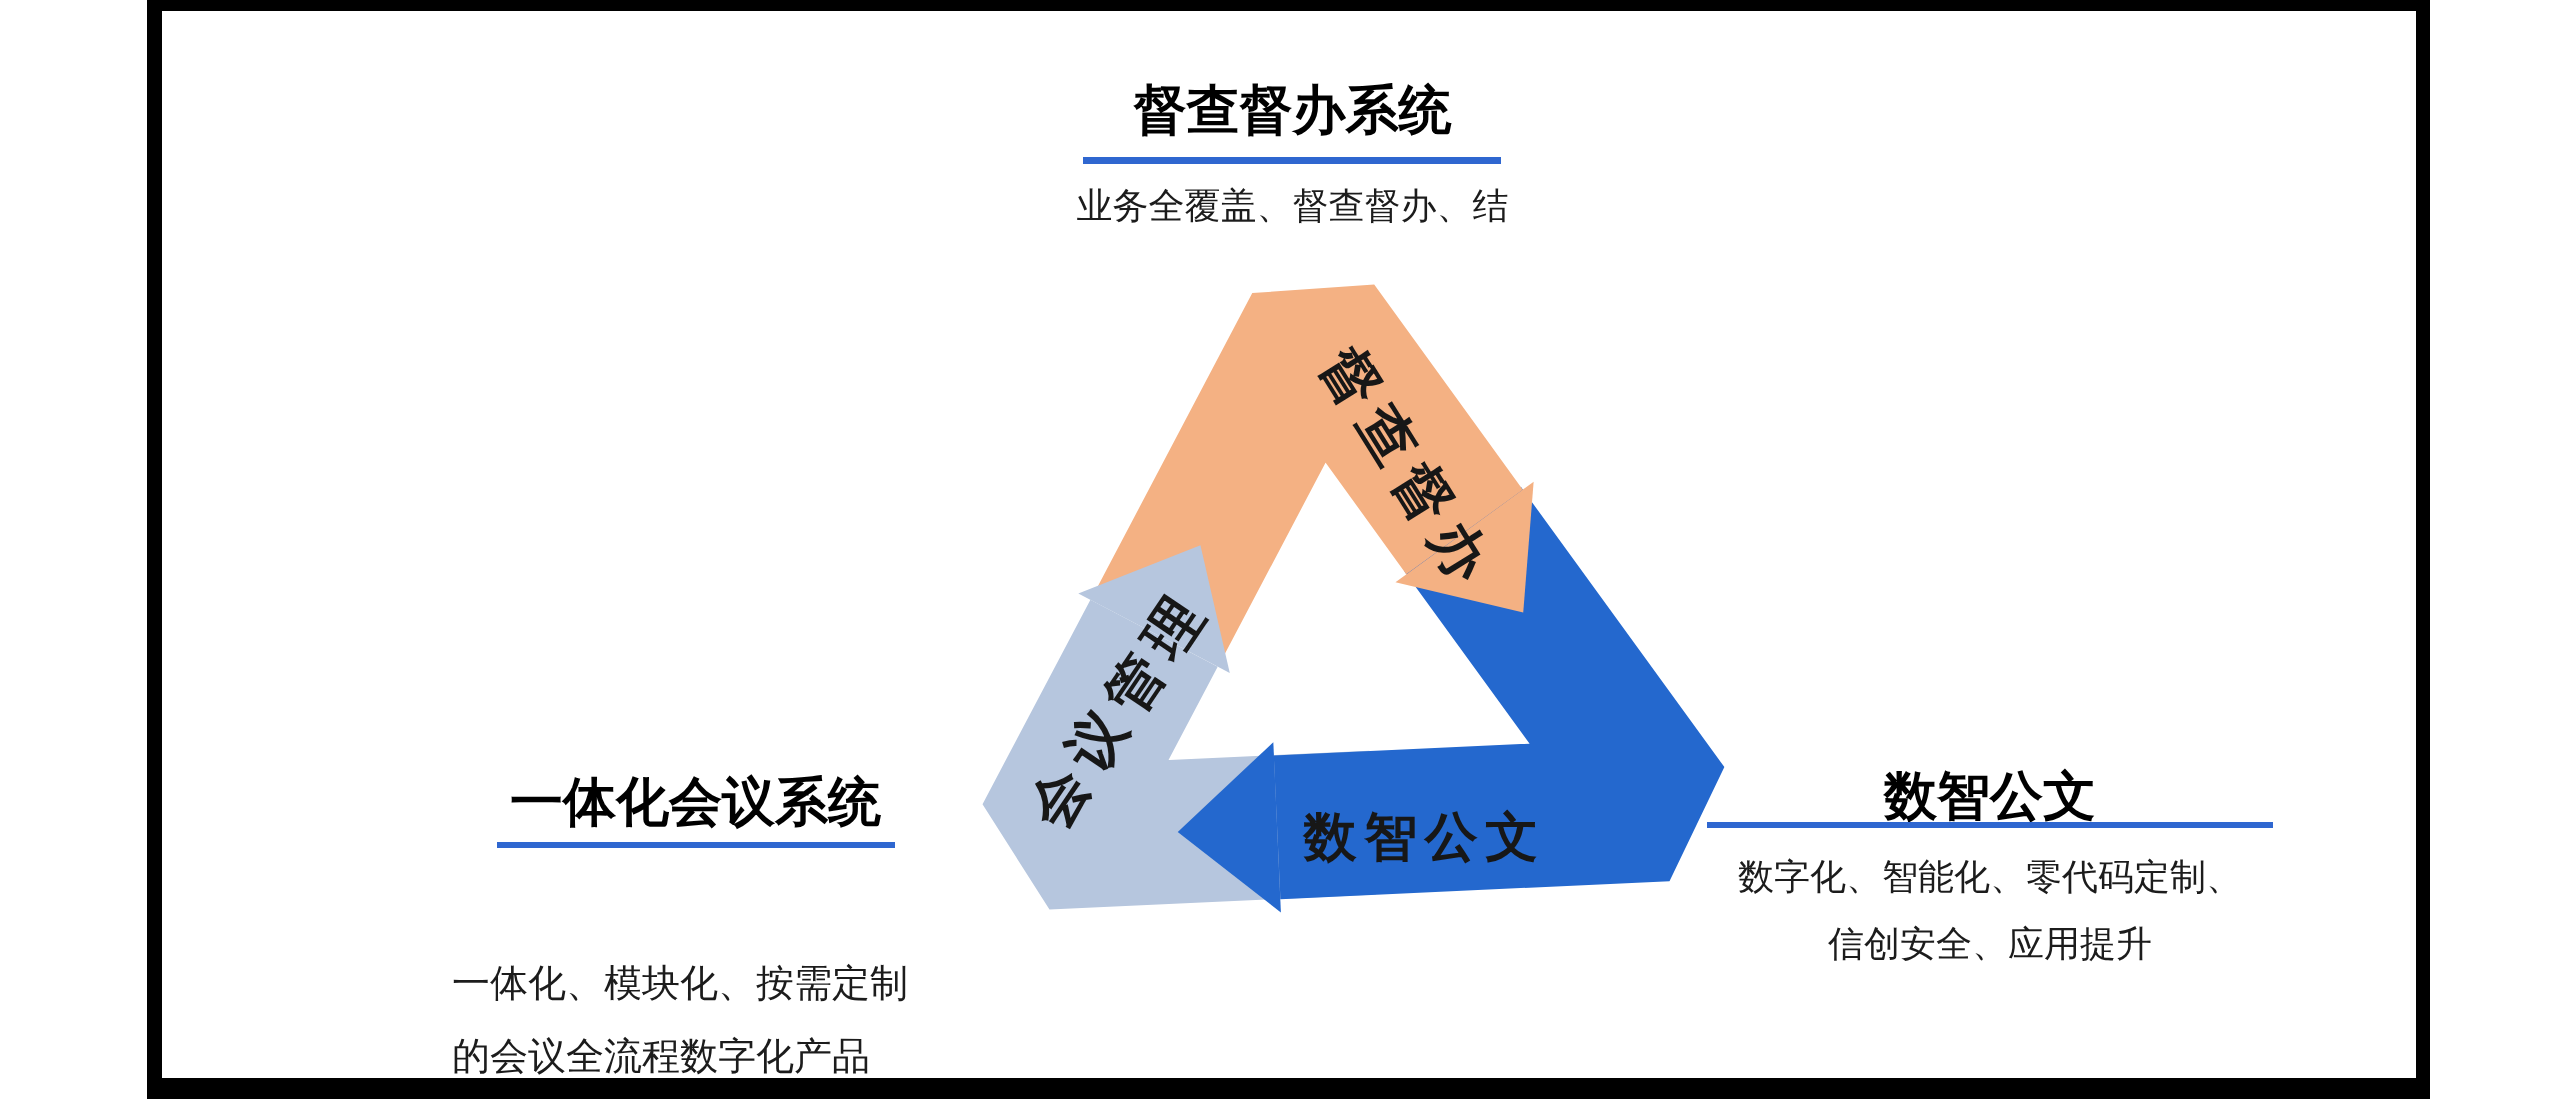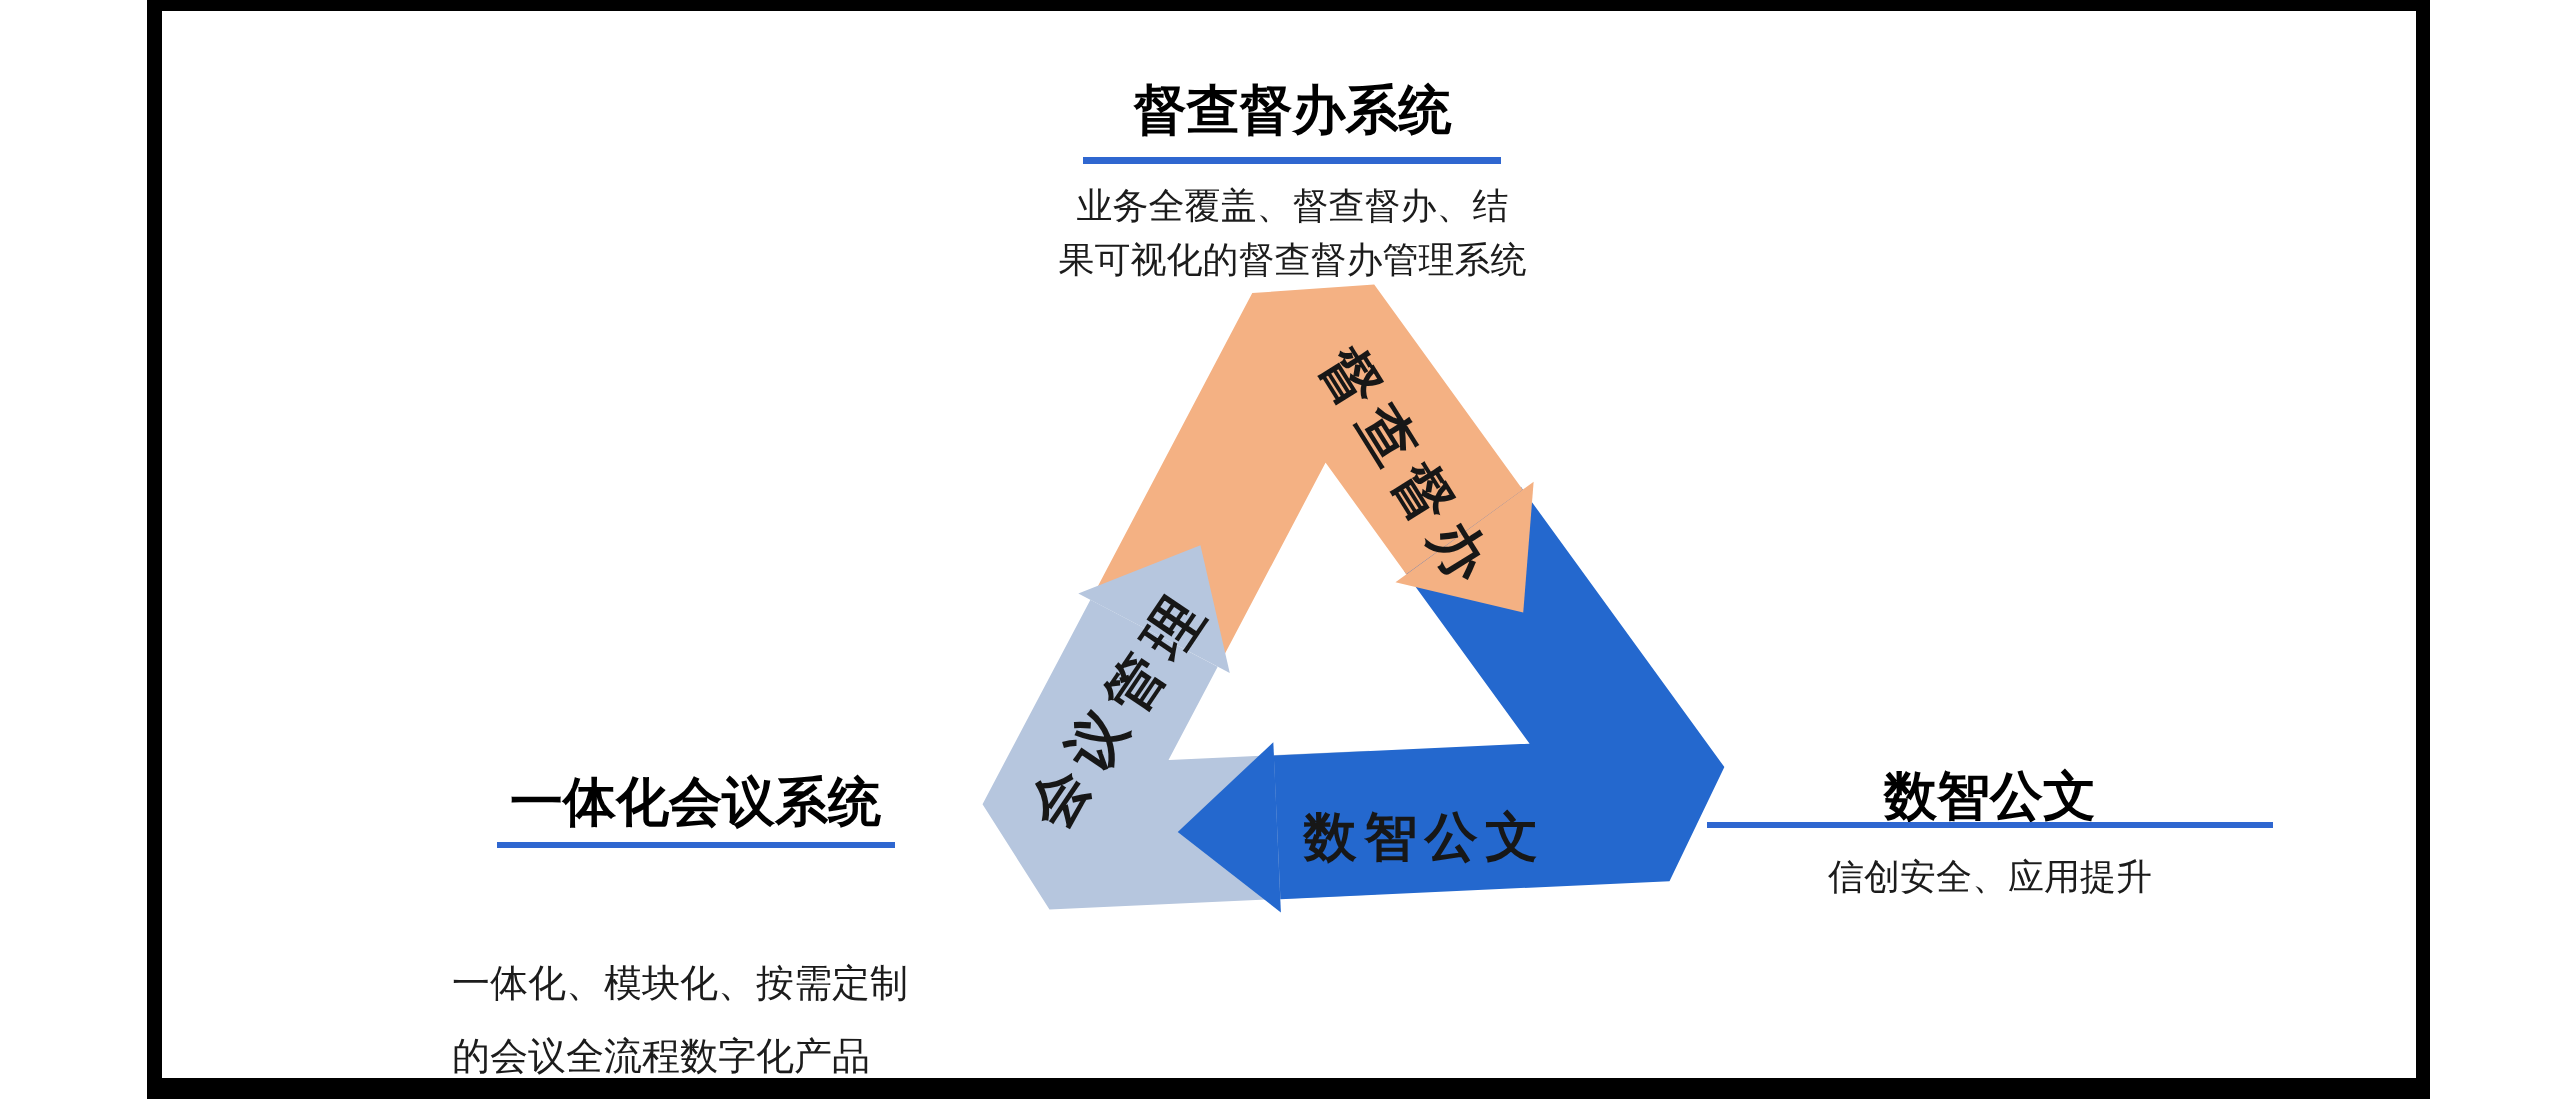--- a/index.html
+++ b/index.html
@@ -52,33 +52,33 @@
 <body>
 
 <div class="canvas">
 
   <div class="frame"></div>
 
   <div id="top-title" class="sys-title">督查督办系统</div>
   <div id="top-underline" class="underline"></div>
   <div id="top-desc" class="desc">
     <span class="line">业务全覆盖、督查督办、结</span>
-    <span class="line">果可视化的督查督办管理系统</span>
   </div>
 
   <div id="left-title" class="sys-title">一体化会议系统</div>
   <div id="left-underline" class="underline"></div>
   <div id="left-desc" class="desc">
     <span class="line">一体化、模块化、按需定制</span>
     <span class="line">的会议全流程数字化产品</span>
   </div>
 
   <div id="right-title" class="sys-title">数智公文</div>
   <div id="right-underline" class="underline"></div>
   <div id="right-desc" class="desc">
+    <span class="line">数字化、智能化、零代码定制、</span>
     <span class="line">信创安全、应用提升</span>
   </div>
 
   <svg id="cycle-svg" width="2576" height="1099" viewBox="0 0 2721 1161">
 
     <path class="arrow-body" stroke-width="152" d="M 1450,869 L 1105,885 L 1219,669" stroke="#B6C6DE"></path>
 
     <path class="arrow-body" stroke-width="152" d="M 1545,559 L 1760,855 L 1349,874" stroke="#2468CE"></path>
     <polygon points="1353,964 1345,784 1244,879" fill="#2468CE"></polygon>
 

